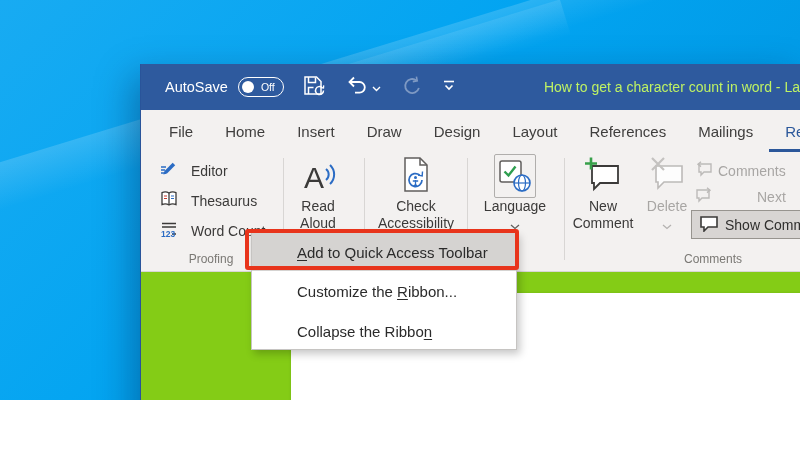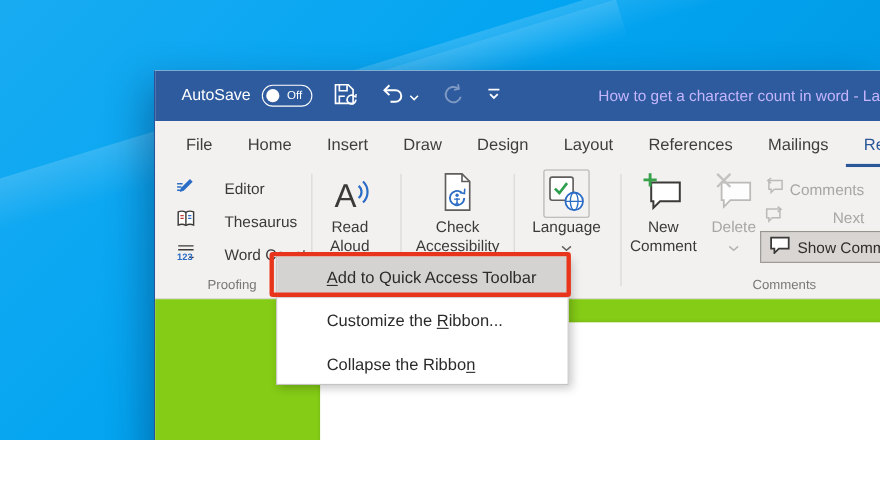--- a/index.html
+++ b/index.html
@@ -20,31 +20,31 @@
   .autosave-label { color:#fff; font-size:14.5px; }
   .toggle { margin-left:10px; width:46px; height:20px; border:1.5px solid #fff; border-radius:11px;
     display:flex; align-items:center; padding:0 5px 0 3px; }
   .toggle-knob { width:12px; height:12px; border-radius:50%; background:#fff; }
   .toggle-state { color:#fff; font-size:10.5px; margin-left:7px; }
   .tb-btn { display:flex; align-items:center; justify-content:center; background:none; border:none; cursor:pointer; padding:0; }
   .tb-save { margin-left:18px; }
   .tb-undo { margin-left:20px; }
   .tb-redo { margin-left:20px; opacity:.38; }
   .tb-qat  { margin-left:20px; }
-  .win-title { flex:1; color:#c4b5fd; font-size:14px; text-align:right; white-space:nowrap; overflow:hidden; }
+  .win-title { flex:1; color:#bef264; font-size:14px; text-align:right; white-space:nowrap; overflow:hidden; }
 
   
   .tabs { height:42px; display:flex; padding-left:12px; background:#f3f1f0; }
   .tab { font-size:15px; color:#3f3e3d; line-height:40px; padding:2px 16px; white-space:nowrap; cursor:pointer; }
   .tab.active { border-bottom:3px solid #2b579a; color:#2b579a; }
 
   
   .ribbon { position:relative; height:120px; background:#f3f1f0; border-bottom:1px solid #d8d6d4; }
   .v-div { position:absolute; top:6px; height:102px; width:1px; background:#d8d6d4; }
-  .small-btn { position:absolute; left:18px; height:26px; display:flex; align-items:center; gap:25px; cursor:pointer; }
+  .small-btn { position:absolute; left:18px; height:26px; display:flex; align-items:center; gap:12px; cursor:pointer; }
   .small-btn .lbl { font-size:14px; color:#3b3a39; white-space:nowrap; }
   .grp-label { position:absolute; bottom:5px; font-size:12px; color:#7a7874; text-align:center; }
   .big-btn { position:absolute; top:2px; display:flex; flex-direction:column; align-items:center; cursor:pointer; }
   .big-btn .ico { height:44px; display:flex; align-items:center; justify-content:center; }
   .big-btn .line { font-size:14px; color:#3b3a39; line-height:17px; white-space:nowrap; }
   .big-btn.disabled .line { color:#a8a6a4; }
   .chev { margin-top:1px; }
   .lang-box { border:1px solid #b0aeac; border-radius:2px; padding:2px; }
   .mini-row { position:absolute; display:flex; align-items:center; gap:5px; cursor:pointer; }
   .mini-row .lbl { font-size:14px; color:#a8a6a4; white-space:nowrap; }

